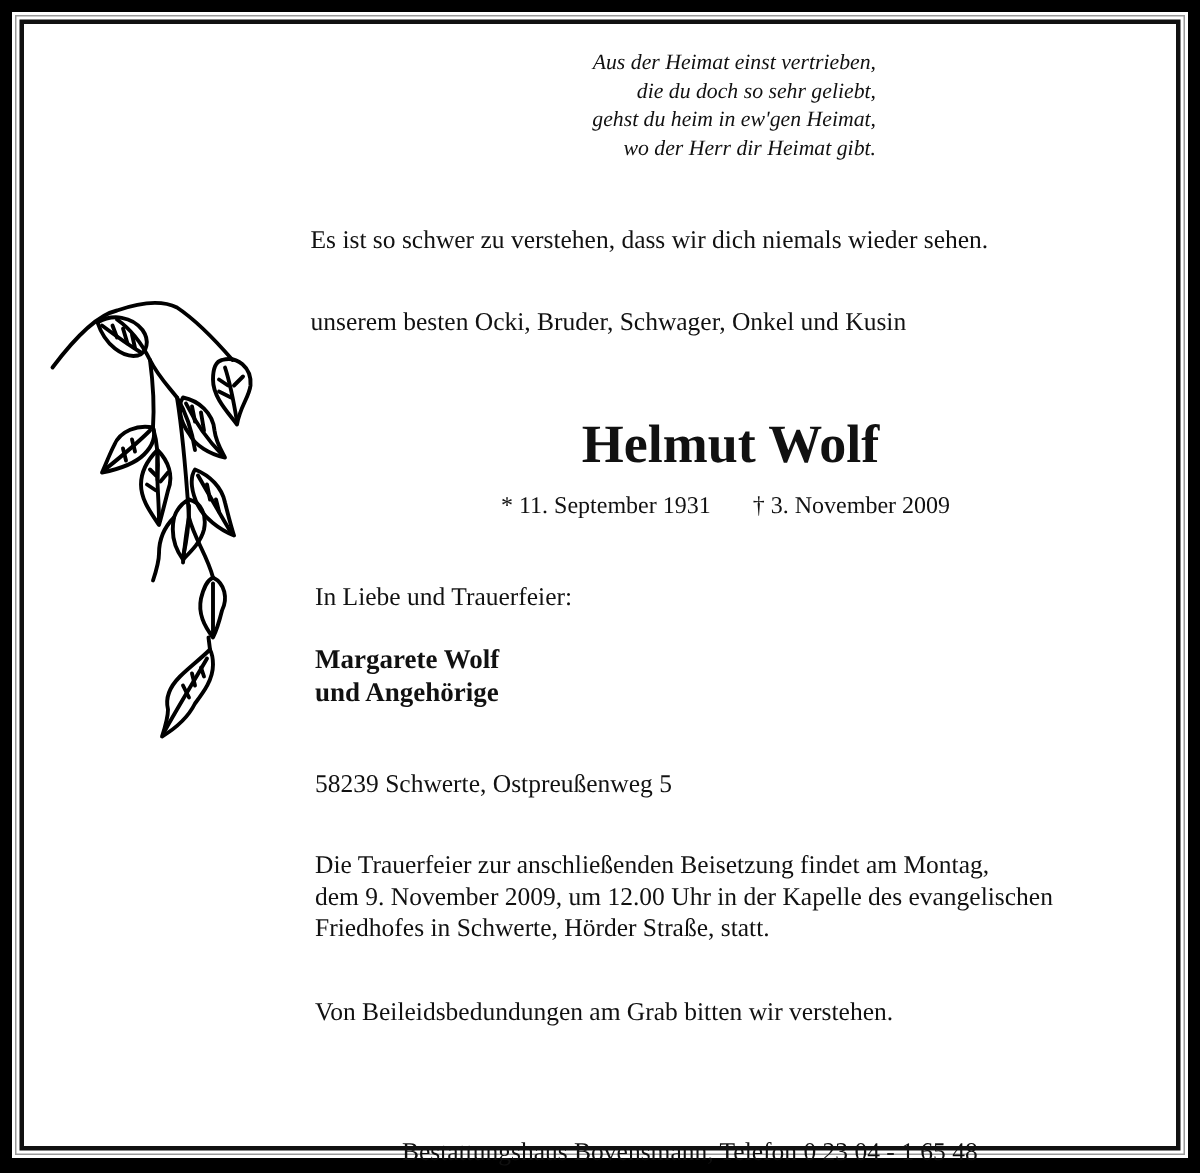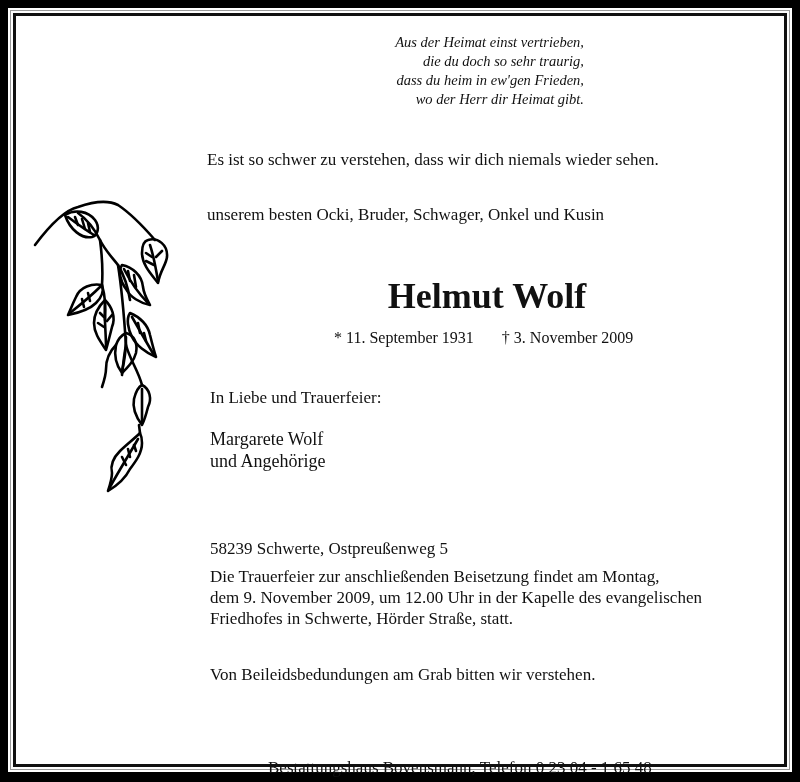--- a/index.html
+++ b/index.html
@@ -35,41 +35,41 @@
     .farewell { left: 207px; top: 204px; }
     .name {
       position: absolute; left: 0; width: 974px; text-align: center; top: 274px;
       font-weight: bold; font-size: 36px; line-height: 44px; white-space: nowrap;
     }
     .dates {
       position: absolute; left: 334px; top: 328px; font-size: 16px; line-height: 20px; white-space: nowrap;
     }
     .dates .death { margin-left: 28px; margin-top: 48px; }
     .thanks { left: 210px; top: 387px; }
-    .family { position: absolute; left: 210px; top: 428px; font-weight: normal; font-size: 18px; line-height: 22px; white-space: nowrap; }
-    .address { left: 210px; top: 512px; margin-top: 26px; }
+    .family { position: absolute; left: 210px; top: 428px; font-weight: bold; font-size: 18px; line-height: 22px; white-space: nowrap; }
+    .address { left: 210px; top: 512px; }
     .ceremony { left: 210px; top: 566px; }
     .condolence { left: 210px; top: 664px; }
     .undertaker { left: 268px; top: 729px; margin-top: 28px; }
     .leaves { position: absolute; left: 30px; top: 195px; width: 150px; height: 300px; }
   </style>
 </head>
 <body>
 
 <div class="frame-outer"></div>
 <div class="frame-white"></div>
 <div class="frame-gray"></div>
 <div class="frame-inner"></div>
 
 <div class="page">
 
   <div class="poem">
     <div>Aus der Heimat einst vertrieben,</div>
-    <div>die du doch so sehr traurig,</div>
-    <div>dass du heim in ew'gen Frieden,</div>
+    <div>die du doch so sehr geliebt,</div>
+    <div>gehst du heim in ew'gen Heimat,</div>
     <div>wo der Herr dir Heimat gibt.</div>
   </div>
 
   <div class="txt intro">Es ist so schwer zu verstehen, dass wir dich niemals wieder sehen.</div>
 
   <div class="txt farewell">
     <div>unserem besten Ocki, Bruder, Schwager, Onkel und Kusin</div>
   </div>
 
   <div class="name">Helmut Wolf</div>

